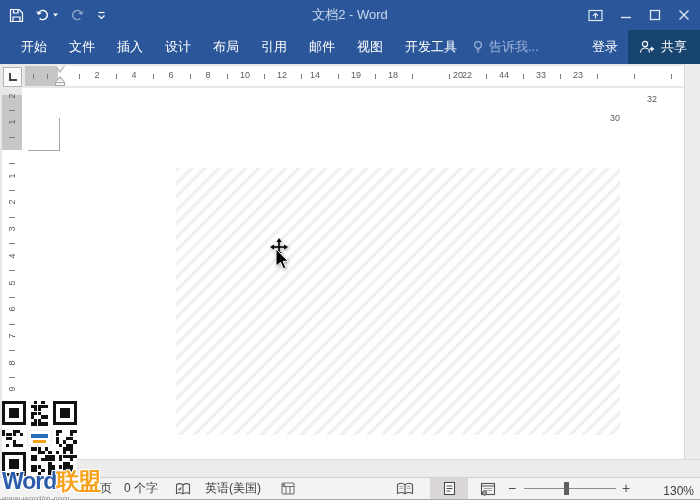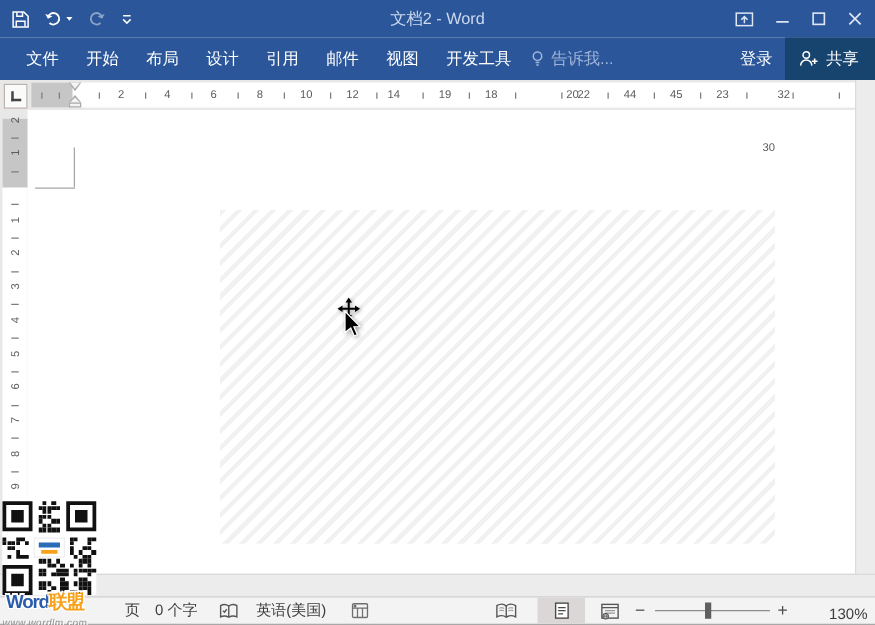--- a/index.html
+++ b/index.html
@@ -79,21 +79,21 @@
 
   
   .qr { position:absolute; left:2px; top:401px; width:75px; height:75px; background:#fff; z-index:6; }
   .qr .cell { position:absolute; background:#111; }
   .finder { position:absolute; width:24px; height:24px; border:3.5px solid #111; background:#fff; }
   .finder::after { content:""; position:absolute; left:3.5px; top:3.5px; width:10px; height:10px; background:#111; }
   .qr-logo { position:absolute; left:25px; top:29px; width:25px; height:16px; background:#fff; border:1px solid #eee; }
   .qr-logo .bar1 { position:absolute; left:3px; top:3px; width:17px; height:4px; background:#2b6cb8; }
   .qr-logo .bar2 { position:absolute; left:5px; top:9px; width:13px; height:3px; background:#f7a11a; }
   .wm-logo { position:absolute; left:2px; top:473px; z-index:7; line-height:17px; white-space:nowrap; }
-  .wm-line1 { font-size:15px; font-weight:bold; letter-spacing:-1px;
+  .wm-line1 { font-size:23px; font-weight:bold; letter-spacing:-1px;
               text-shadow:1px 1px 0 #fff,-1px -1px 0 #fff,1px -1px 0 #fff,-1px 1px 0 #fff;text-align:center; }
   .wm-word { color:#2b5cab; }
   .wm-league { color:#f7a11a; }
   .wm-url { font-size:8px; color:#8f8f8f; font-style:italic; letter-spacing:.4px;
             text-shadow:1px 1px 0 #fff; }
 </style>
 </head>
 <body>
 
 <div id="app">
@@ -136,24 +136,25 @@
         <rect x="1.5" y="1.5" width="9" height="9" fill="none" stroke="#dce6f5" stroke-width="1.3"></rect>
       </svg>
       <svg width="12" height="12" viewBox="0 0 12 12">
         <path d="M1.5,1.5 L10.5,10.5 M10.5,1.5 L1.5,10.5" stroke="#dce6f5" stroke-width="1.4"></path>
       </svg>
     </div>
   </div>
 
   <div class="tabrow">
     <span id="tabs-container" style="display:flex;">
+        <span class="rtab">开始</span>
         <span class="rtab">文件</span>
-        <span class="rtab">开始</span>
+        <span class="rtab">插入</span>
+        <span class="rtab">设计</span>
         <span class="rtab">布局</span>
-        <span class="rtab">设计</span>
         <span class="rtab">引用</span>
         <span class="rtab">邮件</span>
         <span class="rtab">视图</span>
         <span class="rtab">开发工具</span>
       </span>
     <span class="tellme">
       <svg width="12" height="14" viewBox="0 0 12 14">
         <circle cx="6" cy="5" r="3.4" fill="none" stroke="#9db3d8" stroke-width="1.2"></circle>
         <line x1="4.5" y1="10" x2="7.5" y2="10" stroke="#9db3d8" stroke-width="1.2"></line>
         <line x1="5" y1="12" x2="7" y2="12" stroke="#9db3d8" stroke-width="1.2"></line>
@@ -188,24 +189,24 @@
         <div class="hnum" style="left: 146px;">6</div>
         <div class="hnum" style="left: 183px;">8</div>
         <div class="hnum" style="left: 220px;">10</div>
         <div class="hnum" style="left: 257px;">12</div>
         <div class="hnum" style="left: 290px;">14</div>
         <div class="hnum" style="left: 331px;">19</div>
         <div class="hnum" style="left: 368px;">18</div>
         <div class="hnum" style="left: 405px; margin-left: 28px;">20</div>
         <div class="hnum" style="left: 442px;">22</div>
         <div class="hnum" style="left: 479px;">44</div>
-        <div class="hnum" style="left: 516px;">45</div>
+        <div class="hnum" style="left: 516px;">33</div>
         <div class="hnum" style="left: 553px;">23</div>
         <div class="hnum" style="left: 590px; margin-top: 43px;">30</div>
-        <div class="hnum" style="left: 602px;">32</div>
+        <div class="hnum" style="left: 627px; margin-top: 24px;">32</div>
         <div class="hnum" style="left: 664px;">34</div>
         <div class="htick" style="left: 53.5px;"></div>
         <div class="htick" style="left: 90.5px;"></div>
         <div class="htick" style="left: 127.5px;"></div>
         <div class="htick" style="left: 164.5px;"></div>
         <div class="htick" style="left: 201.5px;"></div>
         <div class="htick" style="left: 238.5px;"></div>
         <div class="htick" style="left: 275.5px;"></div>
         <div class="htick" style="left: 312.5px;"></div>
         <div class="htick" style="left: 349.5px;"></div>

